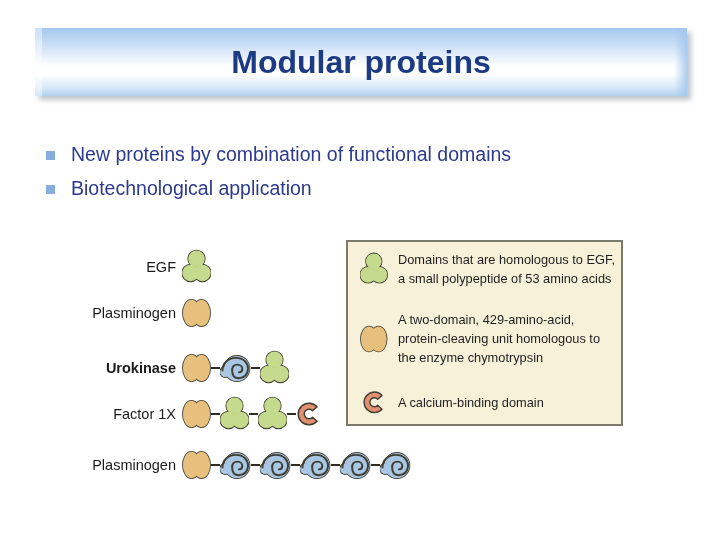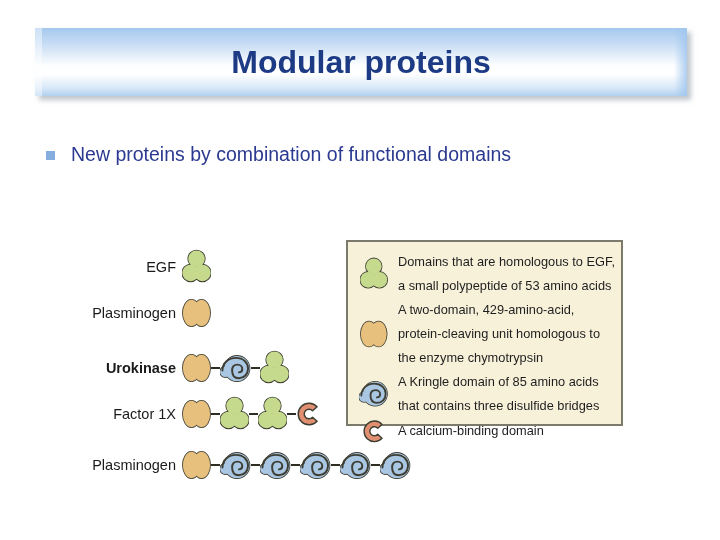--- a/index.html
+++ b/index.html
@@ -36,35 +36,39 @@
   .d-row svg, .l-icon svg{display:block;}
 
   
   .legend{
     position:absolute;left:346px;top:240px;width:277px;height:186px;box-sizing:border-box;
     background:var(--legend-bg,#f8f1da);border:2px solid var(--legend-border,#7c7a6a);
     padding:8px 8px 8px 10px;display:flex;flex-direction:column;justify-content:space-between;
   }
   .l-item{display:flex;align-items:center;gap:8px;}
   .l-icon{width:32px;flex:none;display:flex;justify-content:center;}
-  .l-text{font-size:12.8px;line-height:24px;color:#1e1e1e;white-space:pre;}
+  .l-text{font-size:12.8px;line-height:19px;color:#1e1e1e;white-space:pre;}
 </style>
 </head>
 <body>
 
 <div class="slide">
 
   <div class="title-bar">
     <span class="title-text">Modular proteins</span>
   </div>
 
   <ul class="bullets">
     <li class="bullet">
       <span class="marker"></span>
       <span class="bullet-text">New proteins by combination of functional domains</span>
+    </li>
+    <li class="bullet">
+      <span class="marker"></span>
+      <span class="bullet-text">Biotechnological application</span>
     </li>
   </ul>
 
   <div id="diagram">
       <div class="d-row" style="top: 247px;">
         <span class="d-label">EGF</span>
         <svg width="29" height="36" viewBox="0 0 30 36">
           <circle cx="15" cy="9.5" r="8.6" fill="#c6da8e" stroke="#3d3d32" stroke-width="1.7"></circle>
           <circle cx="8.9" cy="24.2" r="8.6" fill="#c6da8e" stroke="#3d3d32" stroke-width="1.7"></circle>
           <circle cx="21.1" cy="24.2" r="8.6" fill="#c6da8e" stroke="#3d3d32" stroke-width="1.7"></circle>
@@ -213,33 +217,20 @@
             <ellipse cx="9.8" cy="18" rx="8.9" ry="13.6" fill="#e7c07e"></ellipse>
             <ellipse cx="20.2" cy="18" rx="8.9" ry="13.6" fill="#e7c07e"></ellipse>
           </svg>
         </span>
         <span class="l-text">A two-domain, 429-amino-acid,
 protein-cleaving unit homologous to
 the enzyme chymotrypsin</span>
       </div>
       <div class="l-item">
         <span class="l-icon">
-          <svg width="29.45" height="27.549999999999997" viewBox="0 0 32 30">
-            <circle cx="17.5" cy="15" r="13" fill="#a9c6e3" stroke="#3d3d32" stroke-width="1.7"></circle>
-            <circle cx="5.5" cy="18.5" r="5.4" fill="#a9c6e3" stroke="#3d3d32" stroke-width="1.7"></circle>
-            <circle cx="17.5" cy="15" r="13" fill="#a9c6e3"></circle>
-            <circle cx="5.5" cy="18.5" r="5.4" fill="#a9c6e3"></circle>
-            <path d="M2.5,17 C2.5,9 9,4 16.5,4 C24,4 29,9 29,15 C29,21 25,25 19.5,25 C14.5,25 12.5,21.5 12.5,17 C12.5,13 15,11 18,11 C21,11 23,13 23,15.5 C23,17.5 21.5,19 19.5,19" fill="none" stroke="#3d3d32" stroke-width="2" stroke-linecap="round"></path>
-          </svg>
-        </span>
-        <span class="l-text">A Kringle domain of 85 amino acids
-that contains three disulfide bridges</span>
-      </div>
-      <div class="l-item">
-        <span class="l-icon">
           <svg width="24.7" height="26.599999999999998" viewBox="0 0 30 30">
             <path d="M24.3,6.6 A12.5,12.5 0 1 0 24.3,23.4 L19.1,18.7 A5.5,5.5 0 1 1 19.1,11.3 Z" fill="#e09070" stroke="#3d3d32" stroke-width="1.7" stroke-linejoin="round"></path>
           </svg>
         </span>
         <span class="l-text">A calcium-binding domain</span>
       </div>
     </div>
 
 </div>
 

